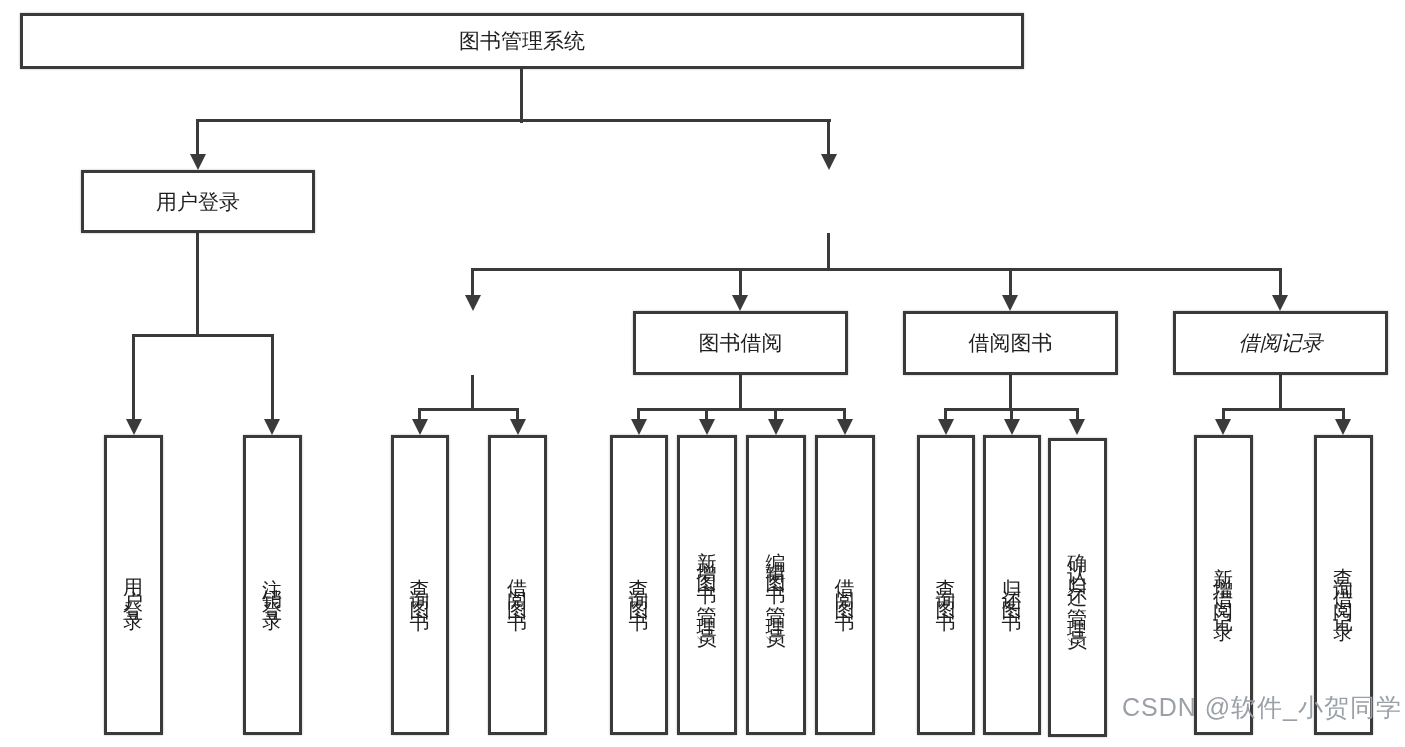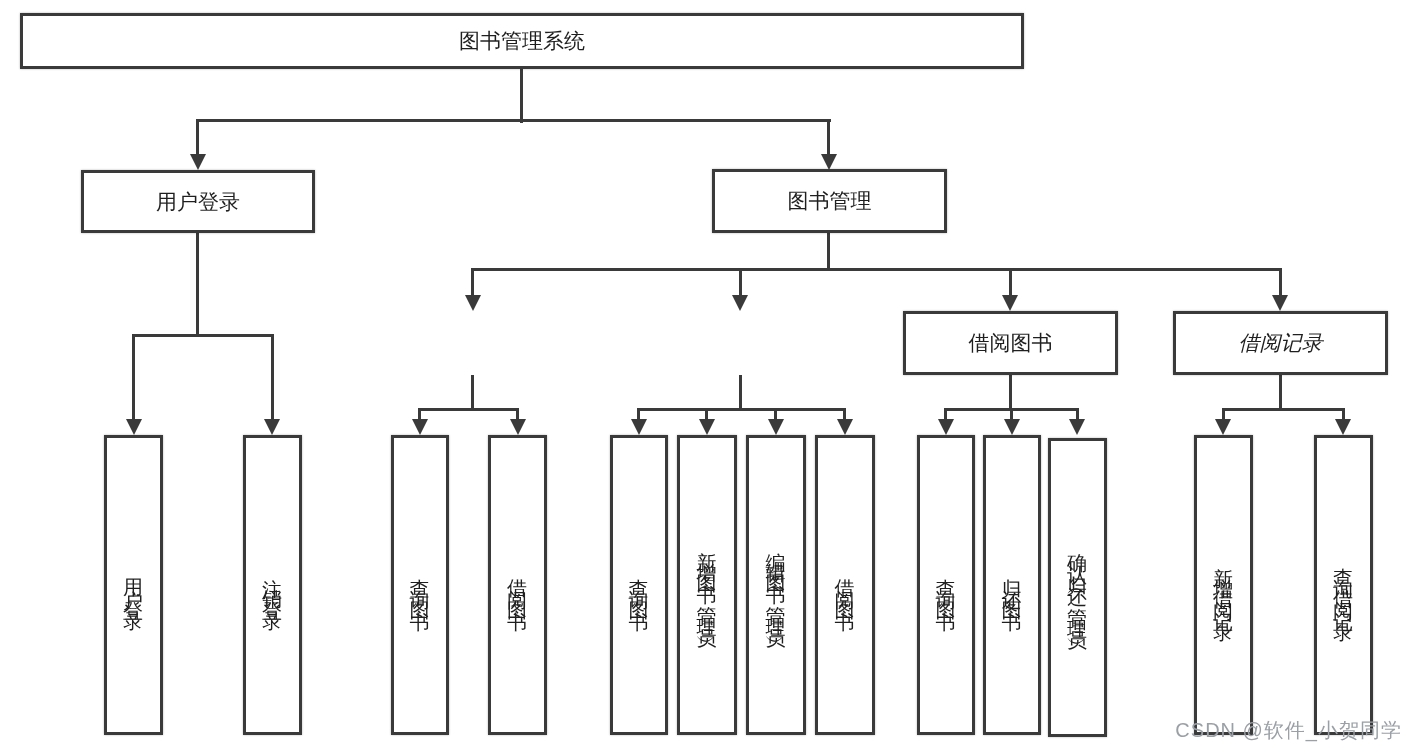--- a/index.html
+++ b/index.html
@@ -39,22 +39,22 @@
   .hline{height:3px;}
   .vline{width:3px;}
   .arrow{
     position:absolute;width:0;height:0;
     border-left:8px solid transparent;
     border-right:8px solid transparent;
     border-top:16px solid var(--line);
   }
   .watermark{
     position:absolute;
-    top:717px;right:3px;
-    font-size:20px;
+    top:691px;right:3px;
+    font-size:25px;
     color:var(--wm);
     letter-spacing:1px;
   }
 </style>
 </head>
 <body>
 
 <div class="canvas">
 
   <div class="vline" style="left:520px;top:69px;height:54px;"></div>
@@ -116,24 +116,24 @@
   <div class="arrow" style="left:1215px;top:419px;"></div>
   <div class="arrow" style="left:1335px;top:419px;"></div>
 
   <div class="box" style="left:20px;top:13px;width:1004px;height:56px;">
     <span class="lbl">图书管理系统</span>
   </div>
 
   <div class="box" style="left:81px;top:170px;width:234px;height:63px;">
     <span class="lbl">用户登录</span>
   </div>
-  <div class="box" style="left:712px;top:169px;width:235px;height:64px;">
-    <span class="lbl">图书管理</span>
+
+  <div class="box" style="left:633px;top:311px;width:215px;height:64px;">
+    <span class="lbl">图书借阅</span>
   </div>
-
   <div class="box" style="left:903px;top:311px;width:215px;height:64px;">
     <span class="lbl">借阅图书</span>
   </div>
   <div class="box" style="left:1173px;top:311px;width:215px;height:64px;font-style:italic;">
     <span class="lbl">借阅记录</span>
   </div>
 
   <div class="box vbox" style="left:104px;top:435px;width:59px;height:300px;">
     <span class="lbl">用户登录</span>
   </div>

